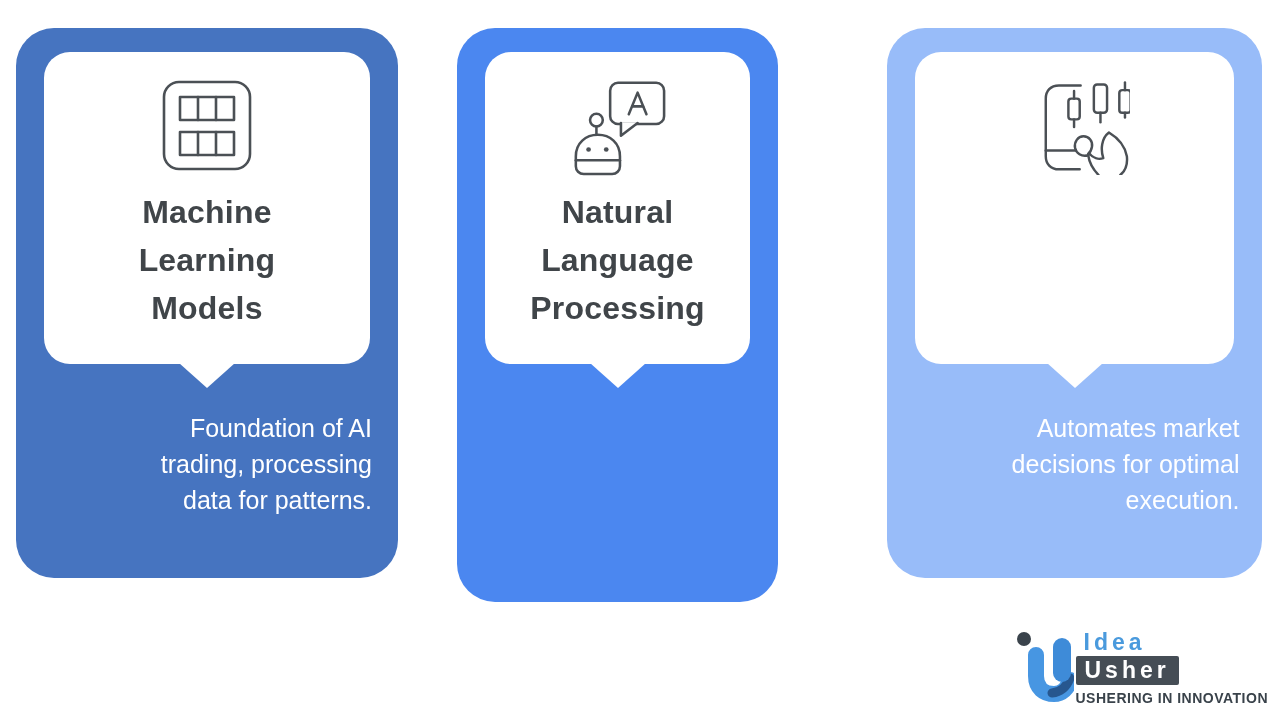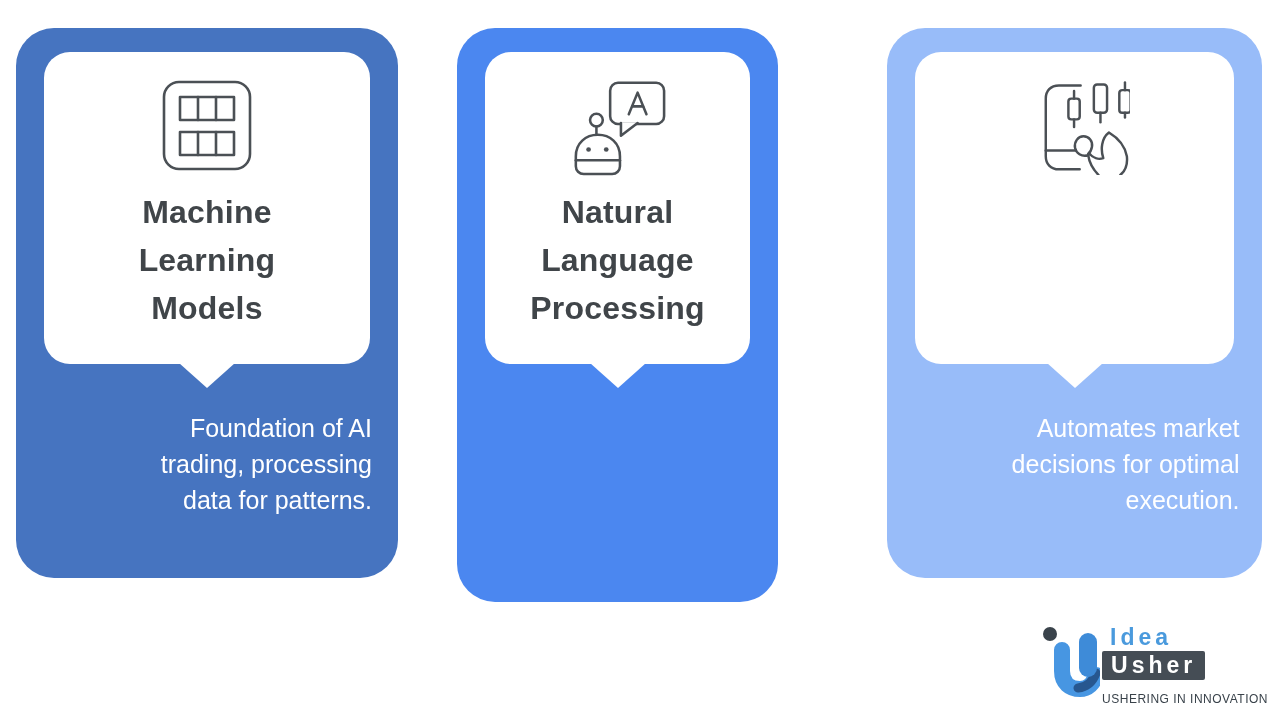--- a/index.html
+++ b/index.html
@@ -35,21 +35,21 @@
   .icon-white{fill:#ffffff;stroke:none;}
   
   .logo{position:absolute;right:12px;bottom:13px;display:flex;align-items:flex-start;}
   .logo-mark{margin-top:0;}
   .logo-text{margin-left:2px;display:flex;flex-direction:column;align-items:flex-start;}
   .logo-idea{font-size:23px;font-weight:bold;letter-spacing:4px;line-height:26px;margin-top:3px;margin-left:8px;}
   .logo-usher{
     margin-top:1px;color:#ffffff;font-size:23px;font-weight:bold;letter-spacing:4px;
     line-height:29px;padding:0 9px;border-radius:2px;
   }
-  .logo-tagline{margin-top:12px;font-size:12px;font-weight:normal;letter-spacing:.5px;}
+  .logo-tagline{margin-top:5px;font-size:14px;font-weight:bold;letter-spacing:.5px;}
 </style>
 </head>
 <body>
 
 <div class="canvas">
 
   <section class="card card-0" style="background: rgb(70, 116, 192);">
     <div class="bubble">
       <div class="icon-wrap">
         <svg width="92" height="93" viewBox="0 0 92 93">

